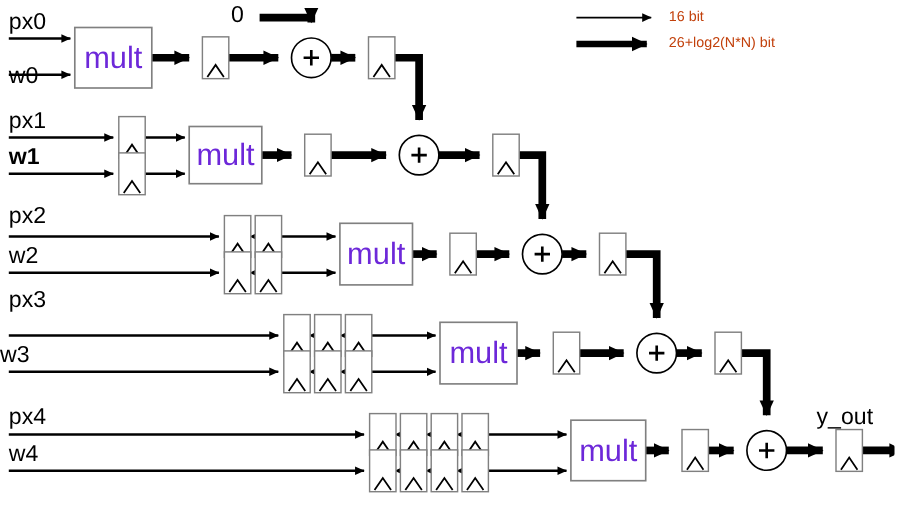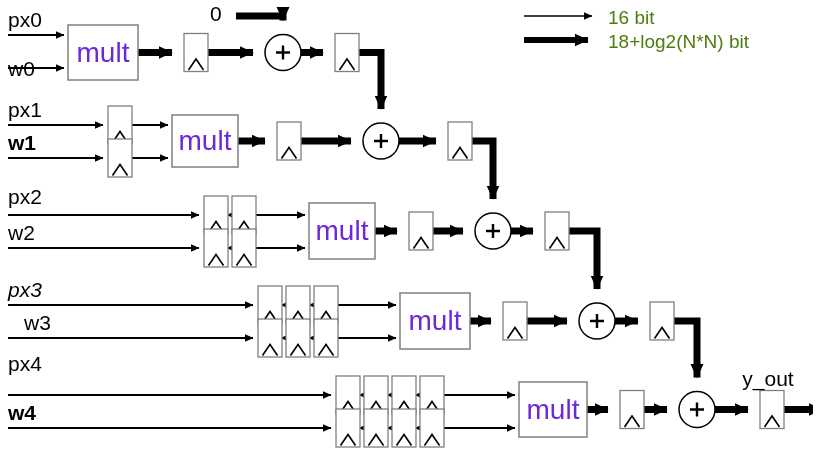--- a/index.html
+++ b/index.html
@@ -15,22 +15,22 @@
     position:absolute;
     font-family:"Liberation Sans", sans-serif;
     font-size:21px;
     color:#000000;
     white-space:nowrap;
     line-height:1;
   }
   .legend-lbl{
     position:absolute;
     font-family:"Liberation Sans", sans-serif;
-    font-size:19px;
-    color:#4d7c0f;
+    font-size:13px;
+    color:#c2410c;
     white-space:nowrap;
     line-height:1;
   }
   .multlbl{
     position:absolute;
     font-family:"Liberation Sans", sans-serif;
     font-size:28px;
     color:#6d28d9;
     white-space:nowrap;
     line-height:1;
@@ -271,25 +271,25 @@
   <div id="labels">
       <div class="lbl" style="left: 8px; top: 9px;">px0</div>
       <div class="lbl" style="left: 8px; top: 58px;">w0</div>
       <div class="multlbl" style="left: 103px; top: 52.5px; transform: translate(-50%, -50%);">mult</div>
       <div class="lbl" style="left: 8px; top: 99px; text-align: center;">px1</div>
       <div class="lbl" style="left: 8px; top: 132px; font-weight: bold;">w1</div>
       <div class="multlbl" style="left: 205px; top: 141px; transform: translate(-50%, -50%);">mult</div>
       <div class="lbl" style="left: 8px; top: 186px;">px2</div>
       <div class="lbl" style="left: 8px; top: 222px;">w2</div>
       <div class="multlbl" style="left: 342px; top: 231px; transform: translate(-50%, -50%);">mult</div>
-      <div class="lbl" style="left: 8px; top: 279px; font-style: italic;">px3</div>
-      <div class="lbl" style="left: 24px; top: 312px;">w3</div>
+      <div class="lbl" style="left: 8px; top: 262px;">px3</div>
+      <div class="lbl" style="left: 0; top: 312px;">w3</div>
       <div class="multlbl" style="left: 435px; top: 321px; transform: translate(-50%, -50%);">mult</div>
-      <div class="lbl" style="left: 8px; top: 353px;">px4</div>
-      <div class="lbl" style="left: 8px; top: 402px; font-weight: bold;">w4</div>
+      <div class="lbl" style="left: 8px; top: 368px;">px4</div>
+      <div class="lbl" style="left: 8px; top: 402px;">w4</div>
       <div class="multlbl" style="left: 553px; top: 409.5px; transform: translate(-50%, -50%);">mult</div>
       <div class="lbl" style="left: 768px; top: 367.5px; transform: translateX(-50%);">y_out</div>
       <div class="lbl" style="left: 210px; top: 3px;">0</div>
       <div class="legend-lbl" style="left: 608px; top: 8px;">16 bit</div>
-      <div class="legend-lbl" style="left: 608px; top: 32px;">18+log2(N*N) bit</div>
+      <div class="legend-lbl" style="left: 608px; top: 32px;">26+log2(N*N) bit</div>
     </div>
 
 </div>
 
 </body></html>

